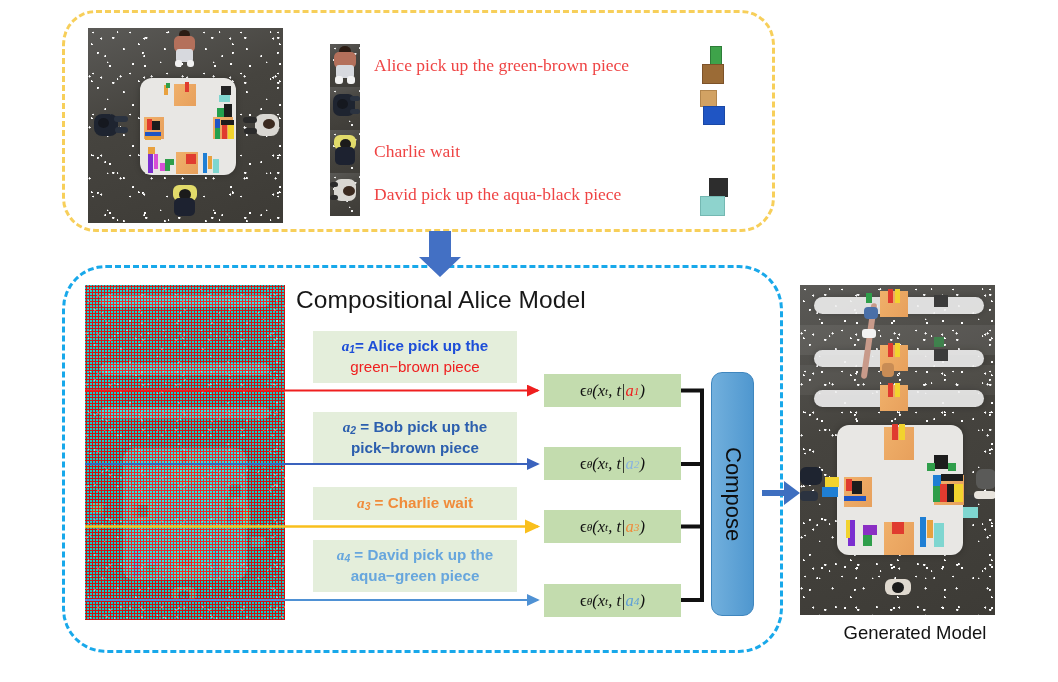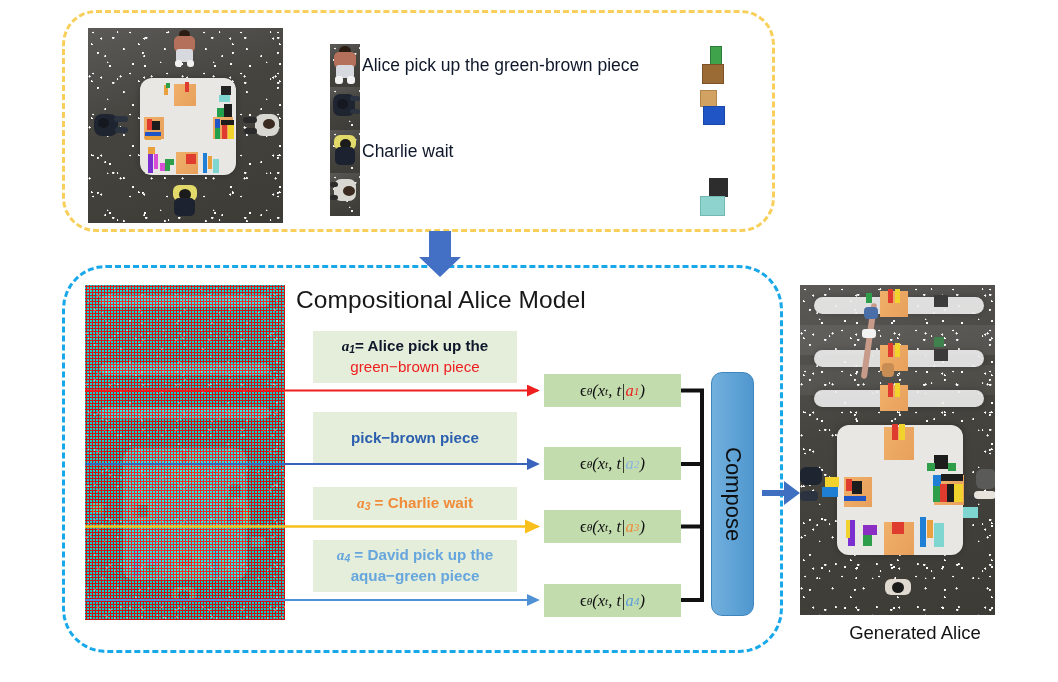--- a/index.html
+++ b/index.html
@@ -72,22 +72,22 @@
   
   #legend{left:330px;top:44px;width:400px;}
   .legend-row{
     display:flex;align-items:center;height:43px;margin:0;
   }
   .thumb{
     width:30px;height:43px;flex:0 0 30px;overflow:hidden;position:relative;
     background:#53514d;
   }
   .legend-text{
-    font-size:17.5px;color:#0f172a;margin-left:2px;white-space:nowrap;
-    font-family:Liberation Sans, sans-serif;
+    font-size:17.5px;color:#ef4444;margin-left:14px;white-space:nowrap;
+    font-family:Liberation Serif, serif;
   }
   .swatch{position:absolute;}
 
   
   #cwm-title{
     left:296px;top:286px;font-size:24.5px;color:#171717;
     font-family:"Liberation Sans", sans-serif;letter-spacing:.1px;
   }
   .act-box{
     position:absolute;background:#e4eedb;
@@ -226,20 +226,21 @@
   </div>
 
   <div class="legend-row">
     <div class="thumb">
       <div class="floor" style="opacity:.9"></div>
       <div style="position:absolute;left:4px;top:6px;width:22px;height:22px;background:#d9d7d2;border-radius:7px;"></div>
       <div style="position:absolute;left:13px;top:13px;width:12px;height:10px;background:#3b2a1f;border-radius:50%;"></div>
       <div style="position:absolute;left:0px;top:9px;width:8px;height:5px;background:#2b2b2b;border-radius:3px;"></div>
       <div style="position:absolute;left:0px;top:22px;width:8px;height:5px;background:#2b2b2b;border-radius:3px;"></div>
     </div>
+    <div class="legend-text">David pick up the aqua-black piece</div>
   </div>
 </div>
 
 <div class="abs" style="left:702px;top:46px;width:30px;height:40px;">
   <div class="swatch" style="left:8px;top:0px;width:12px;height:19px;background:#3ea34a;border:1px solid #2d7d38;box-sizing:border-box;"></div>
   <div class="swatch" style="left:0px;top:18px;width:22px;height:20px;background:#9b6b36;border:1px solid #7d5229;box-sizing:border-box;"></div>
 </div>
 <div class="abs" style="left:700px;top:90px;width:34px;height:40px;">
   <div class="swatch" style="left:0px;top:0px;width:17px;height:17px;background:#d2a263;border:1px solid #b2854c;box-sizing:border-box;"></div>
   <div class="swatch" style="left:3px;top:16px;width:22px;height:19px;background:#1f55c4;border:1px solid #1a48a6;box-sizing:border-box;"></div>
@@ -282,25 +283,26 @@
   <div class="blk" style="left:166px;top:252px;width:14px;height:10px;background:#7fd6d0;"></div>
   <div class="blk" style="left:6px;top:218px;width:12px;height:10px;background:#f2d32e;"></div>
   <div class="blk" style="left:4px;top:228px;width:14px;height:9px;background:#1f7fd4;"></div>
   <div class="person" style="left:82px;top:300px;width:34px;height:34px;">
     <div style="position:absolute;left:5px;top:2px;width:24px;height:14px;background:#e2db6a;border-radius:6px;"></div>
     <div style="position:absolute;left:11px;top:5px;width:12px;height:11px;background:#1b1b1b;border-radius:50%;"></div>
   </div>
 </div>
 
 <div class="act-box" style="left:313px;top:331px;width:204px;height:52px;">
-  <div class="ln" style="color:#0f172a"><span class="sym">a</span><span class="sub">1</span><span>=</span> <span>Alice pick up the</span></div>
+  <div class="ln" style="color:#1d4ed8"><span class="sym">a</span><span class="sub">1</span><span>=</span> <span>Alice pick up the</span></div>
   <div class="ln" style="color:#ef1f1f;font-weight:normal">green−brown piece</div>
 </div>
 
 <div class="act-box" style="left:313px;top:412px;width:204px;height:52px;">
+  <div class="ln" style="color:#2c5fae"><span class="sym">a</span><span class="sub">2</span> <span>=</span> <span>Bob pick up the</span></div>
   <div class="ln" style="color:#2c5fae">pick−brown piece</div>
 </div>
 
 <div class="act-box" style="left:313px;top:487px;width:204px;height:33px;">
   <div class="ln" style="color:#f08b3a"><span class="sym">a</span><span class="sub">3</span> <span>=</span> <span>Charlie wait</span></div>
 </div>
 
 <div class="act-box" style="left:313px;top:540px;width:204px;height:52px;">
   <div class="ln" style="color:#67a6dd"><span class="sym">a</span><span class="sub">4</span> <span>=</span> <span>David pick up the</span></div>
   <div class="ln" style="color:#67a6dd">aqua−green piece</div>
@@ -422,21 +424,21 @@
   <div class="person" style="left:168px;top:184px;width:28px;height:44px;">
     <div style="position:absolute;left:8px;top:0;width:20px;height:20px;background:#5a5a58;border-radius:6px;"></div>
     <div style="position:absolute;left:6px;top:22px;width:22px;height:8px;background:#e8e4dd;border-radius:4px;"></div>
   </div>
   <div class="person" style="left:80px;top:292px;width:36px;height:38px;">
     <div style="position:absolute;left:5px;top:2px;width:26px;height:16px;background:#dfd9cf;border-radius:6px;"></div>
     <div style="position:absolute;left:12px;top:5px;width:12px;height:11px;background:#1b1b1b;border-radius:50%;"></div>
   </div>
 </div>
 
-<div id="gen-caption">Generated Alice</div>
+<div id="gen-caption">Generated Model</div>
 
 <svg class="overlay" viewBox="0 0 1058 682">
   <defs>
     <marker id="ah-red" markerWidth="7" markerHeight="7" refX="5.6" refY="3" orient="auto">
       <path d="M0,0 L6.5,3 L0,6 Z" fill="#ef1f1f"></path>
     </marker>
     <marker id="ah-blue" markerWidth="7" markerHeight="7" refX="5.6" refY="3" orient="auto">
       <path d="M0,0 L6.5,3 L0,6 Z" fill="#3a62bd"></path>
     </marker>
     <marker id="ah-yellow" markerWidth="7" markerHeight="7" refX="5.6" refY="3" orient="auto">

